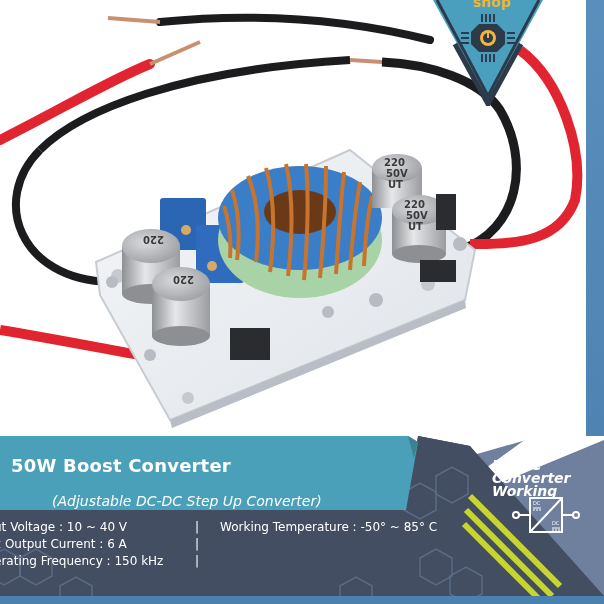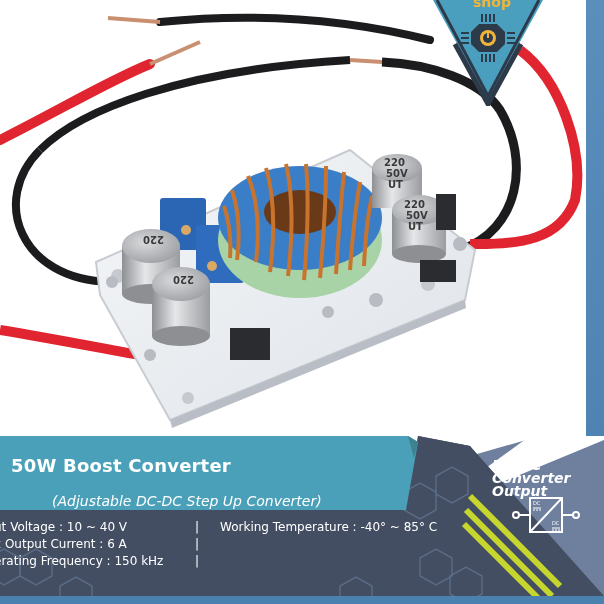--- a/index.html
+++ b/index.html
@@ -201,26 +201,26 @@
     <div>ut Voltage : 10 ~ 40 V</div>
     <div>x Output Current : 6 A</div>
     <div>erating Frequency : 150 kHz</div>
   </div>
   <div class="specs specs-sep">
     <div>|</div>
     <div>|</div>
     <div>|</div>
   </div>
   <div class="specs specs-right">
-    <div>Working Temperature : -40° ~ 85° C</div>
+    <div>Working Temperature : -50° ~ 85° C</div>
   </div>
 
   <div class="module-title">
     <div>DC-DC Converter</div>
-    <div>Output</div>
+    <div>Working</div>
   </div>
 
   <svg class="module-icon" viewBox="0 0 68 42" xmlns="http://www.w3.org/2000/svg">
     <g stroke="#ffffff" stroke-width="2" fill="none">
       <circle cx="4" cy="21" r="3"></circle>
       <line x1="7" y1="21" x2="18" y2="21"></line>
       <rect x="18" y="4" width="32" height="34"></rect>
       <line x1="18" y1="38" x2="50" y2="4"></line>
       <line x1="50" y1="21" x2="61" y2="21"></line>
       <circle cx="64" cy="21" r="3"></circle>

